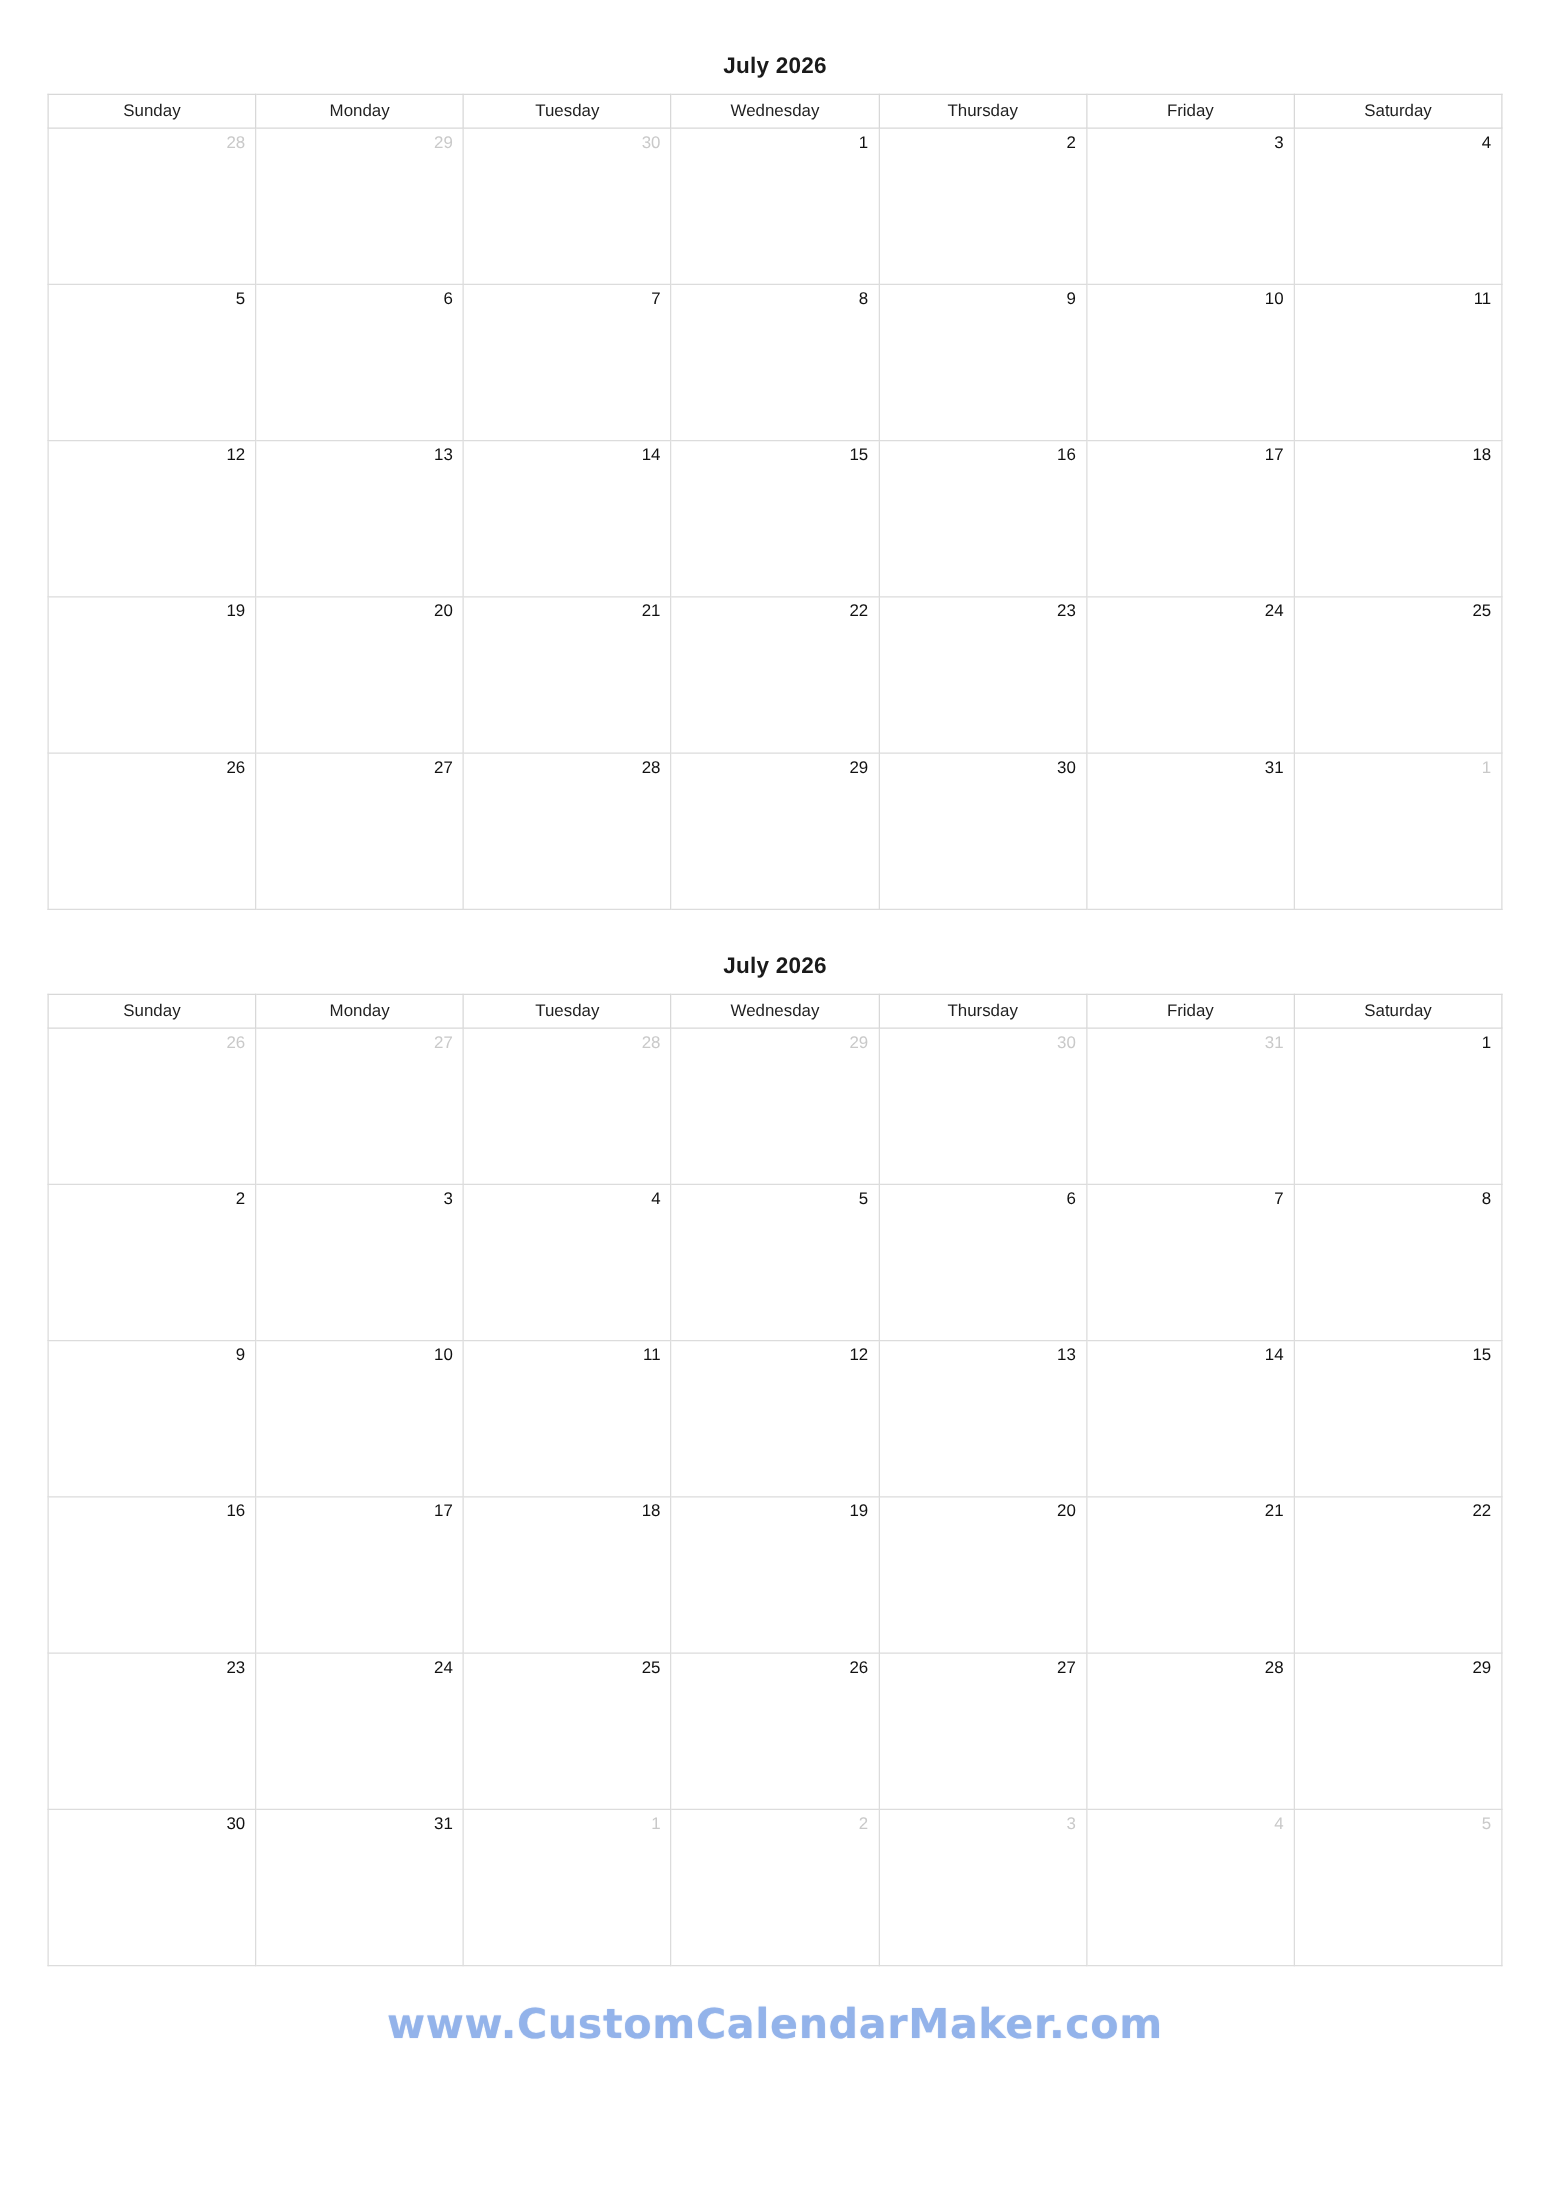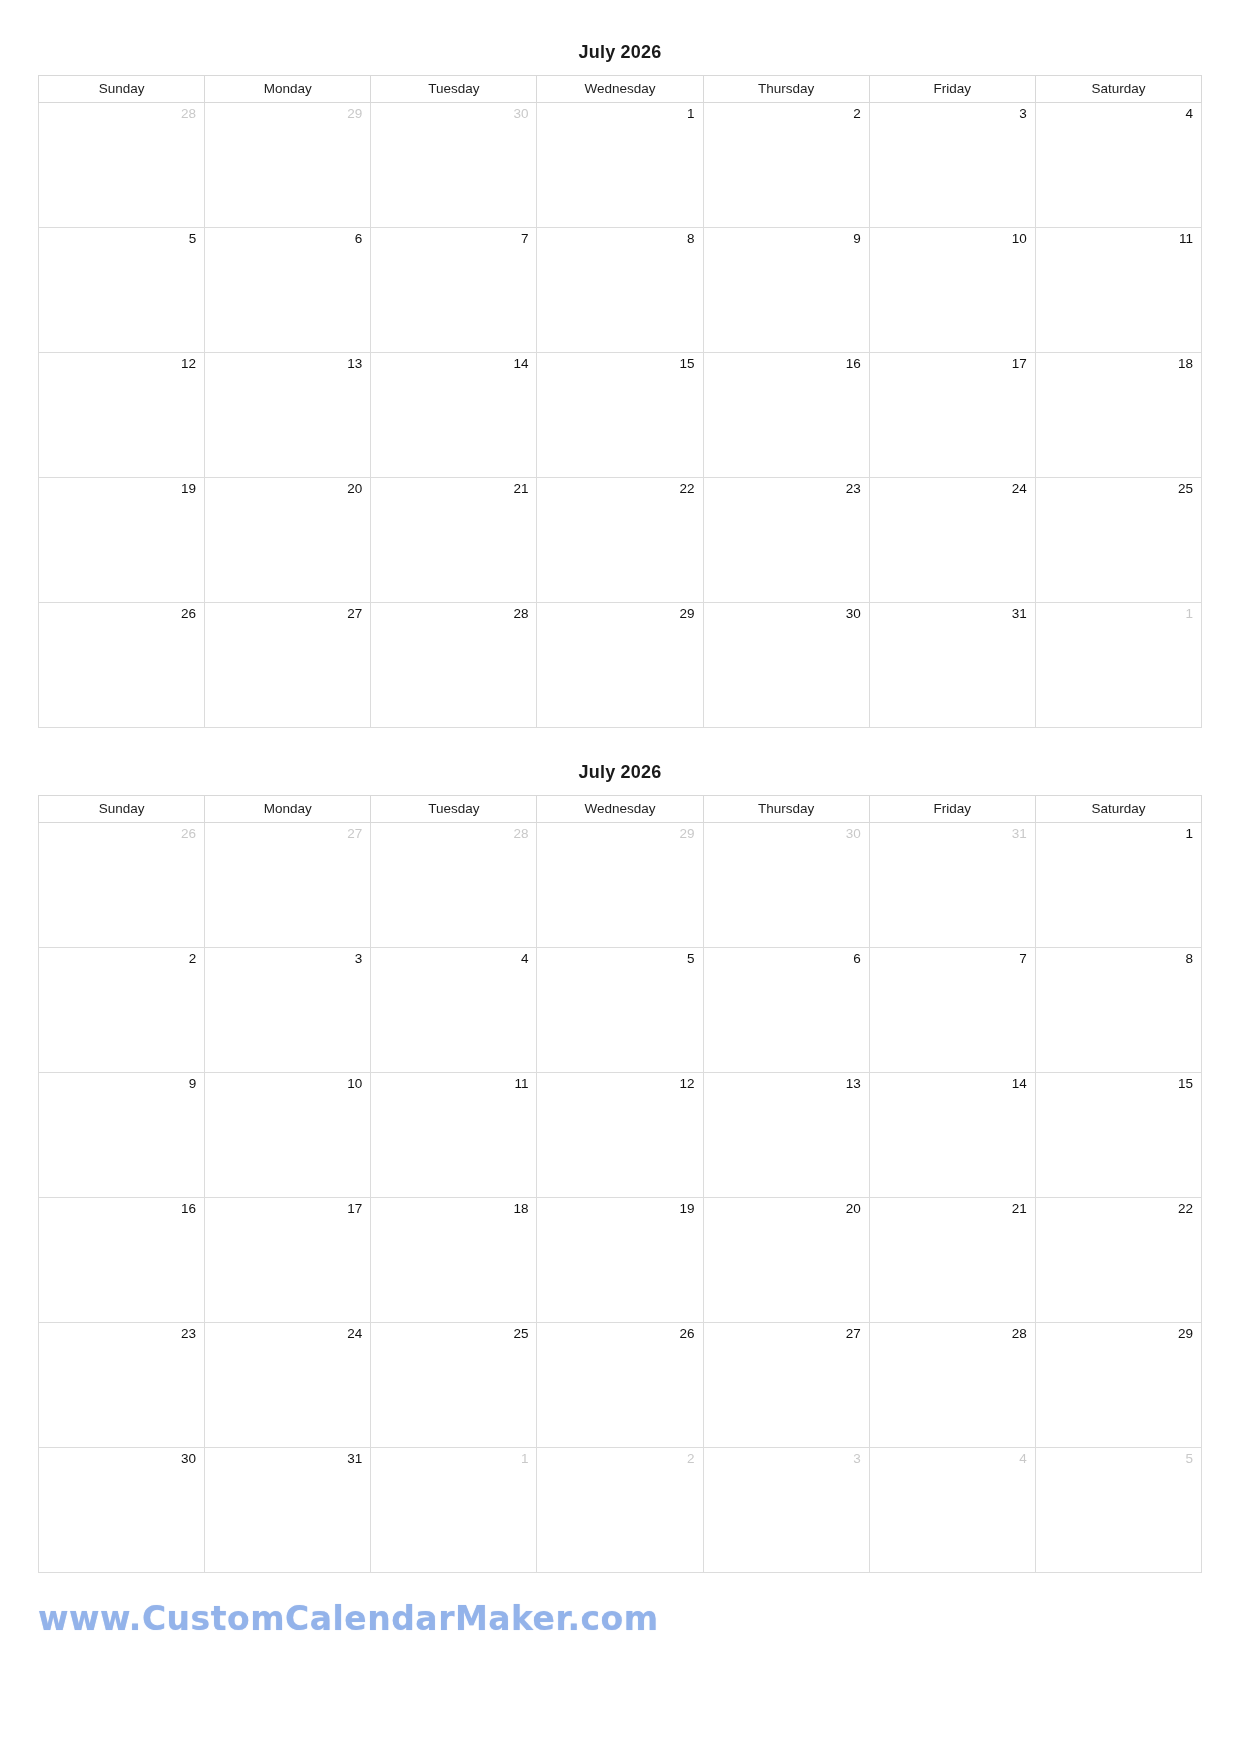--- a/index.html
+++ b/index.html
@@ -64,20 +64,21 @@
   }
   table.cal td.muted {
     color: #c9c9c9;
   }
   .daynum {
     display: block;
     line-height: 1.1;
   }
   .footer {
     margin-top: 26px;
+    text-align: center;
   }
   .footer-text {
     font-family: "DejaVu Sans", sans-serif;
     font-size: 33px;
     font-weight: bold;
     color: #93b3ea;
     letter-spacing: 0.5px;
     text-shadow: 0 0 1px #bfd0ef;
   }
 </style>

